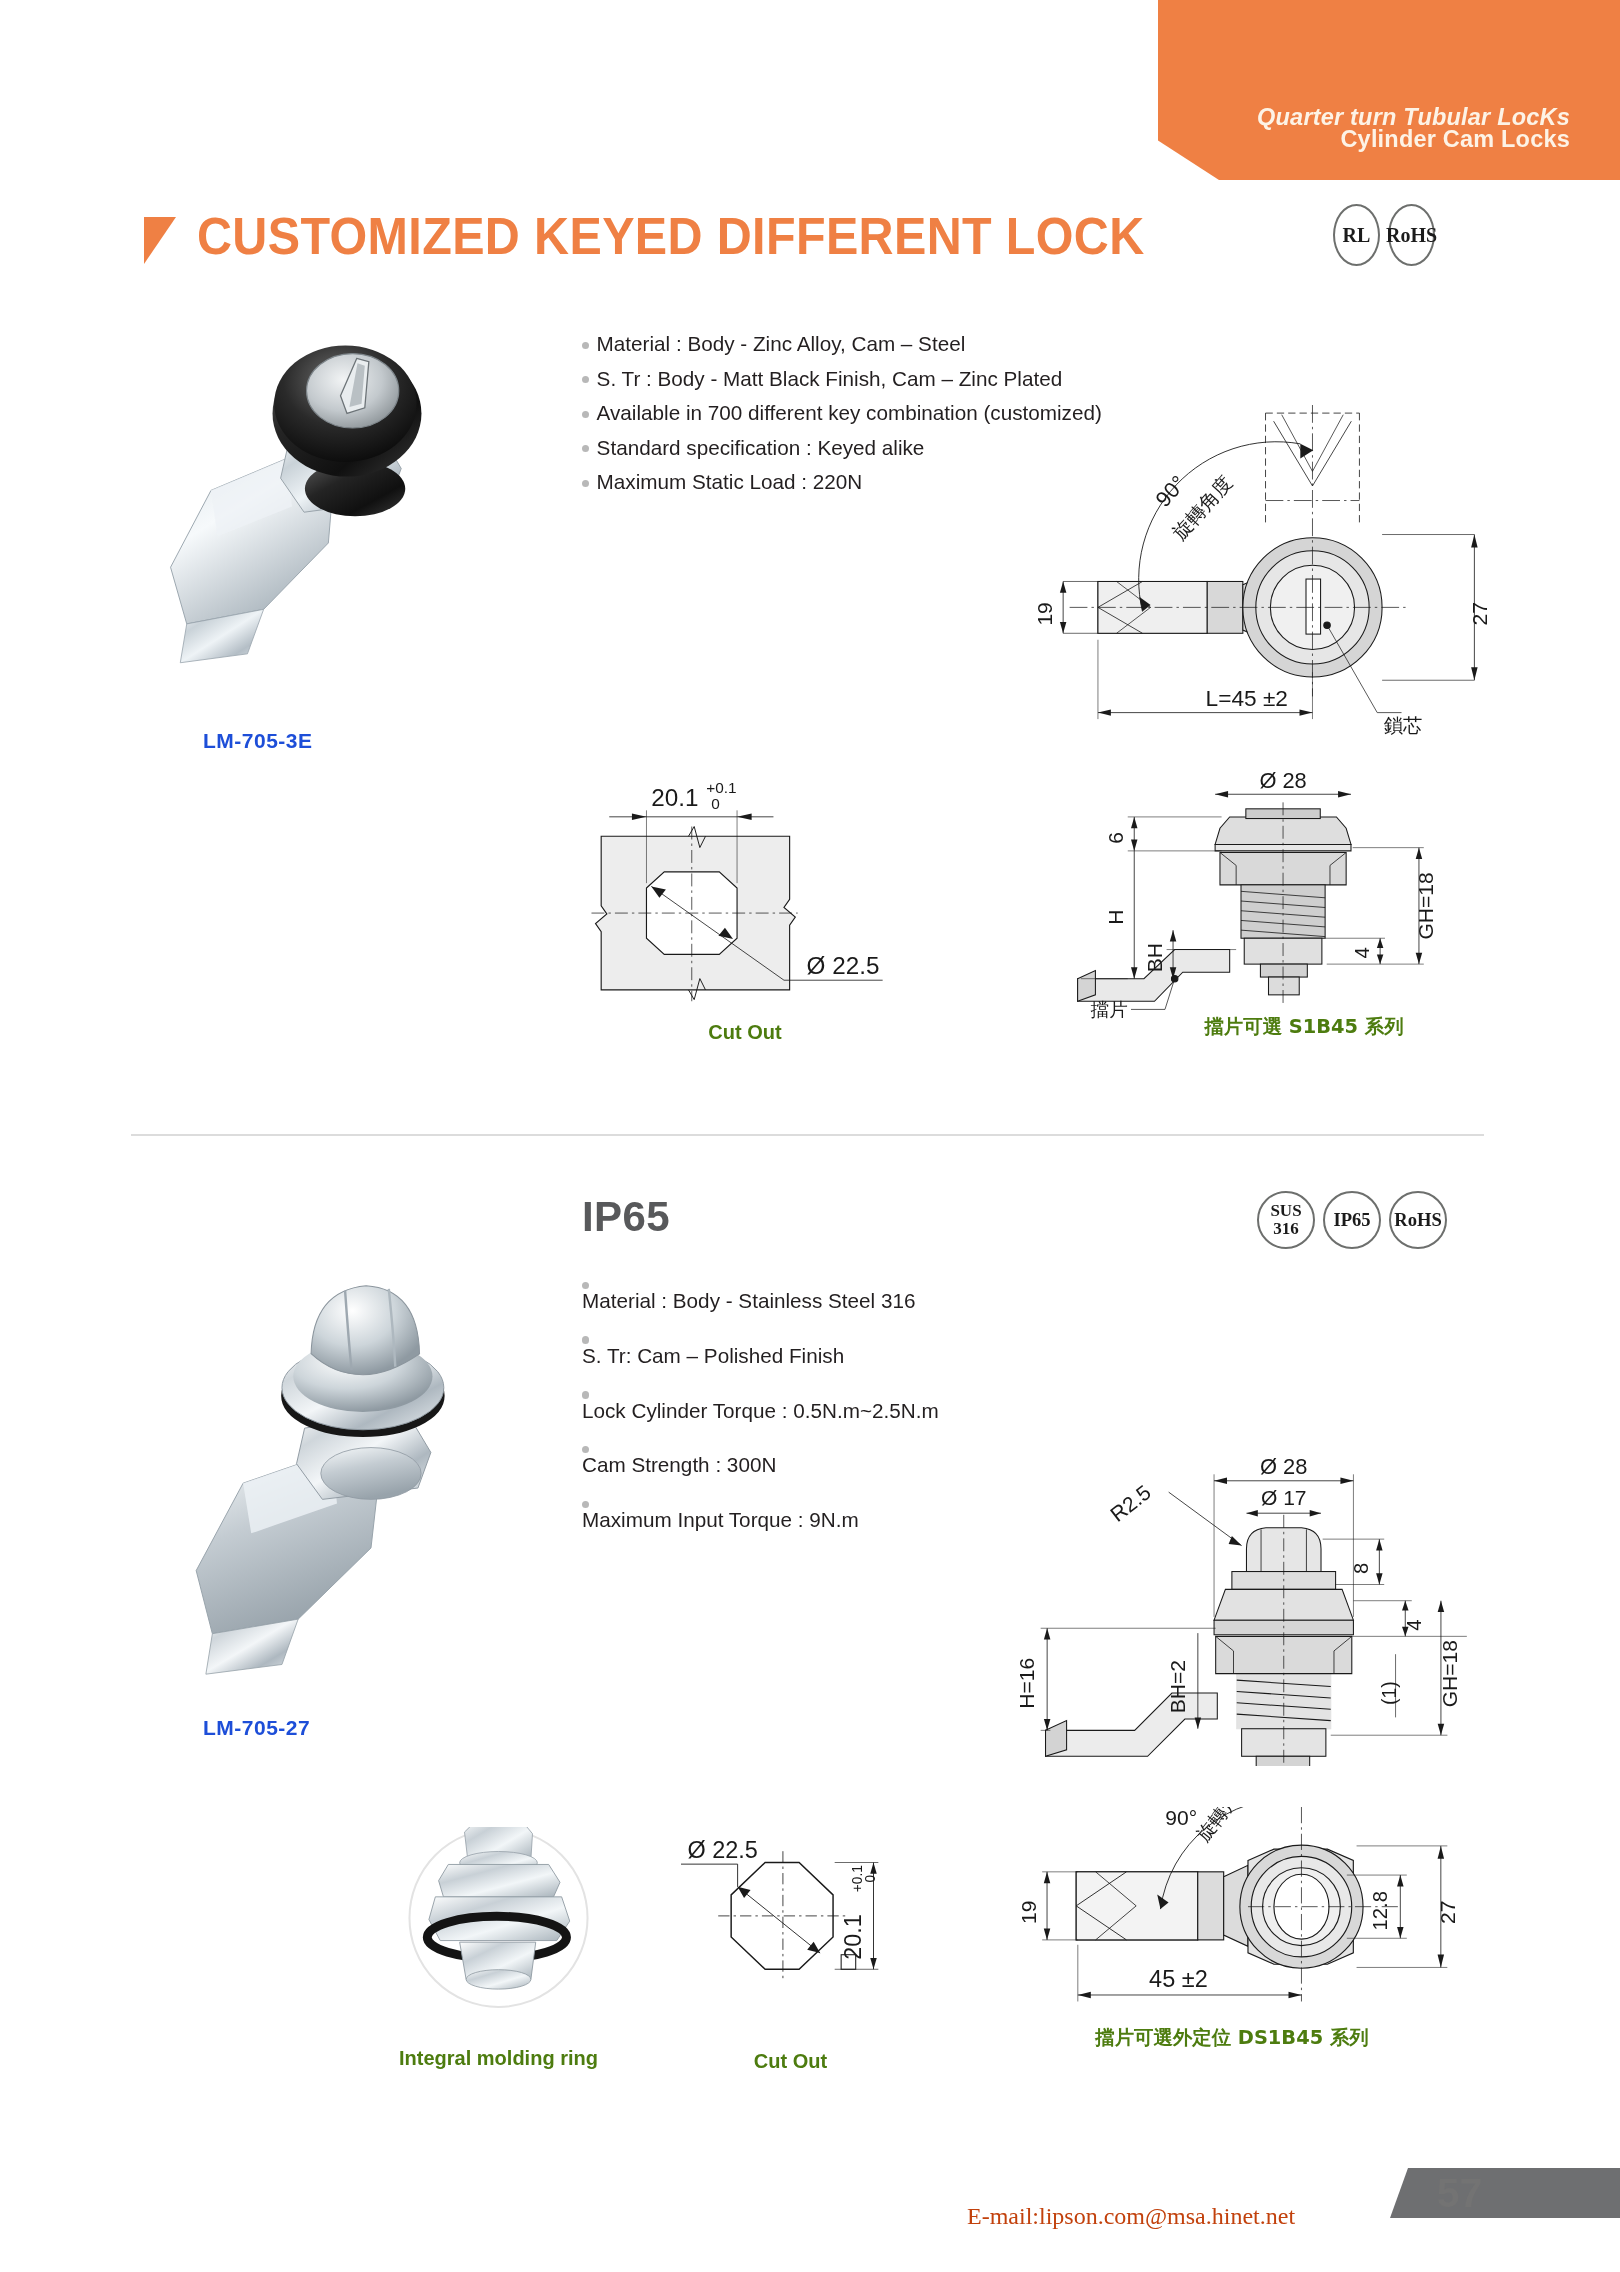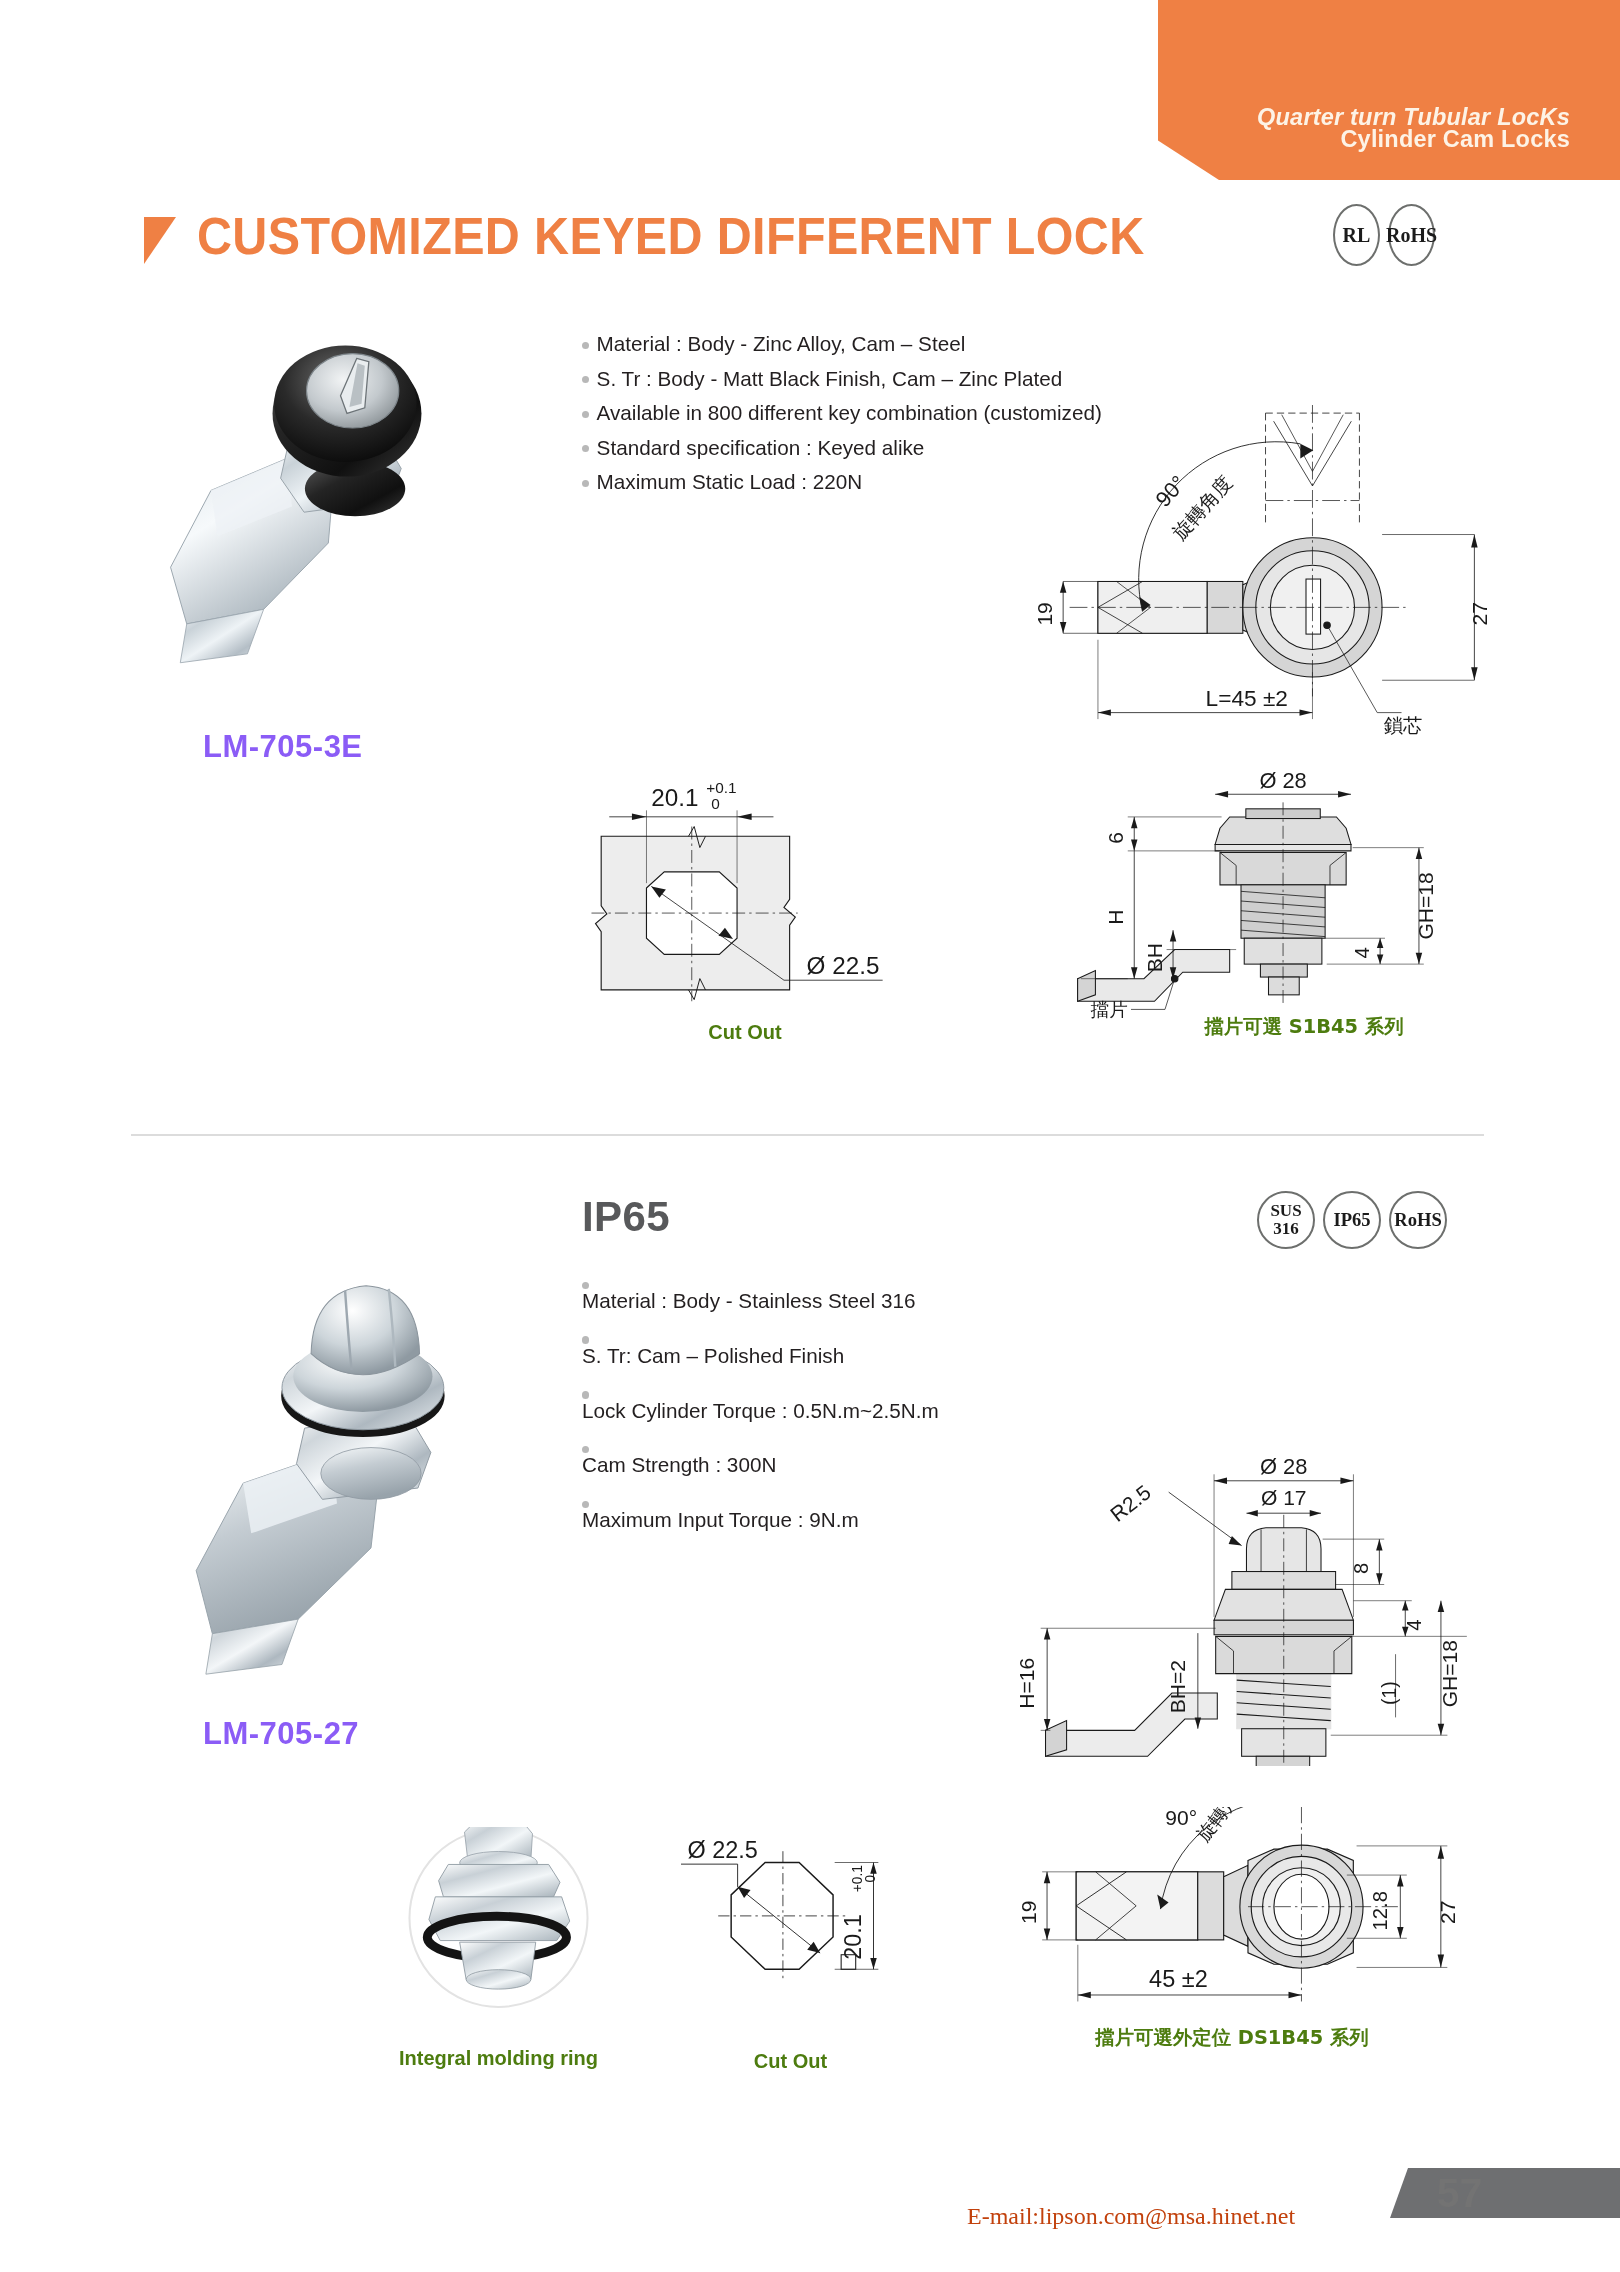--- a/index.html
+++ b/index.html
@@ -104,22 +104,22 @@
     position: absolute;
     left: 582px; top: 1193px;
     font-size: 42px; font-weight: bold;
     color: #58595b;
     letter-spacing: 0.4px;
   }
 
   
   .model-label {
     position: absolute;
-    font-size: 31px; font-weight: bold;
-    color: #8b5cf6;
+    font-size: 21px; font-weight: bold;
+    color: #1d4ed8;
     letter-spacing: 0.5px;
   }
   #model-1 { left: 203px; top: 729px; }
   #model-2 { left: 203px; top: 1716px; }
 
   
   .caption {
     position: absolute;
     font-size: 20px; font-weight: bold;
     color: #4d7c0f;
@@ -245,21 +245,21 @@
   <div class="spec-item">
       <span class="spec-dot"></span>
       <span>Material : Body - Zinc Alloy, Cam – Steel</span>
     </div>
   <div class="spec-item">
       <span class="spec-dot"></span>
       <span>S. Tr : Body - Matt Black Finish, Cam – Zinc Plated</span>
     </div>
   <div class="spec-item">
       <span class="spec-dot"></span>
-      <span>Available in 800 different key combination (customized)</span>
+      <span>Available in 700 different key combination (customized)</span>
     </div>
   <div class="spec-item">
       <span class="spec-dot"></span>
       <span>Standard specification : Keyed alike</span>
     </div>
   <div class="spec-item">
       <span class="spec-dot"></span>
       <span>Maximum Static Load : 220N</span>
     </div>
 </div>

